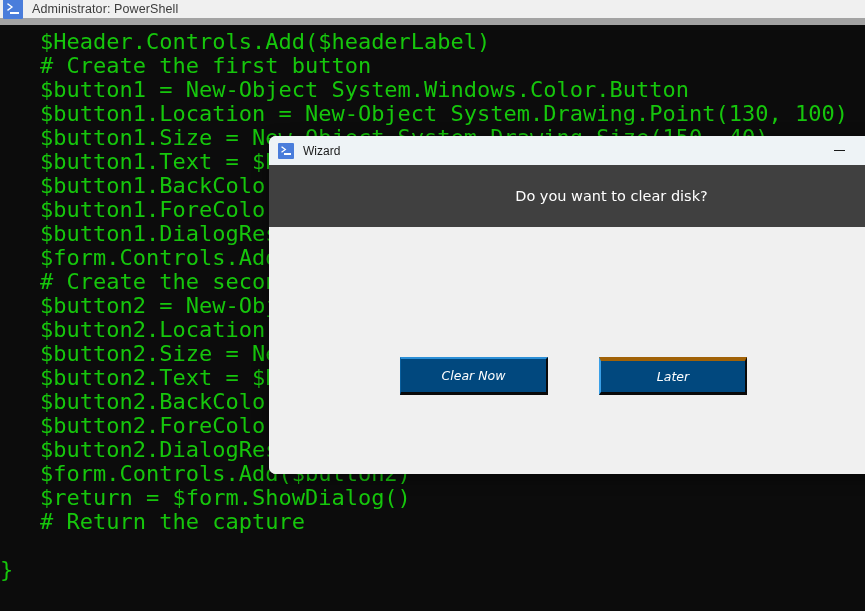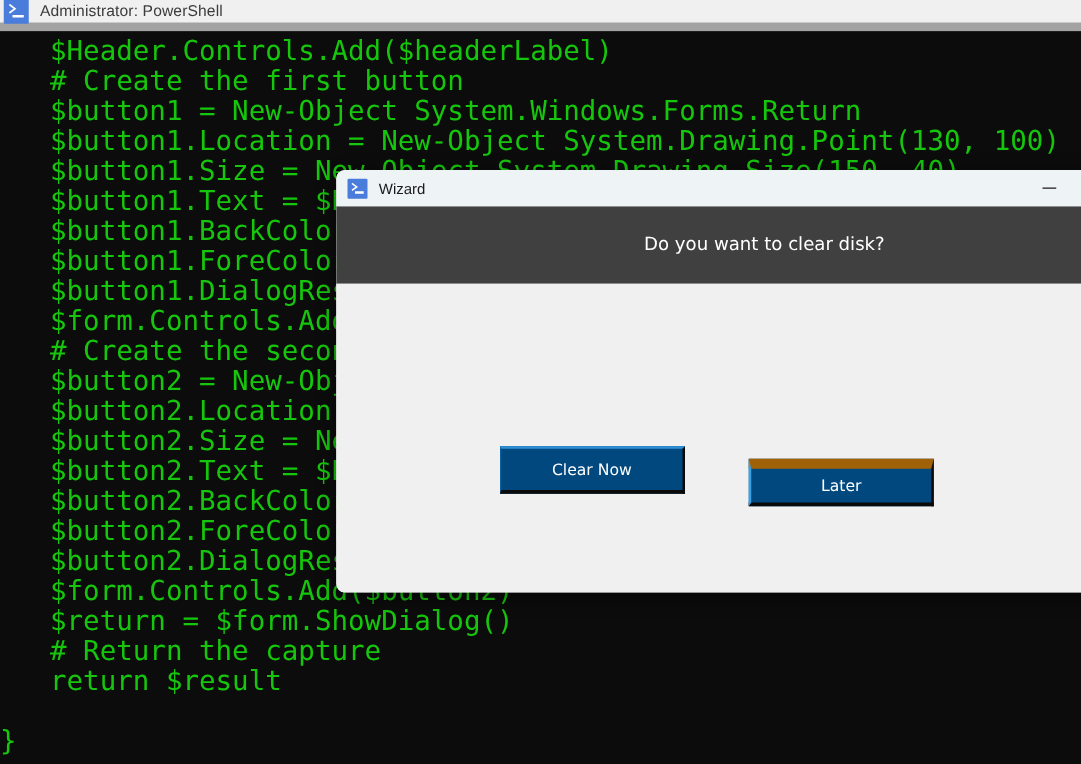--- a/index.html
+++ b/index.html
@@ -202,25 +202,26 @@
     font-size: 12.5px;
     display: flex;
     align-items: center;
     justify-content: center;
     cursor: default;
     border-top: 2px solid #2c8fd6;
     border-left: 1px solid #0a5f9e;
     border-right: 2px solid #0a0a0a;
     border-bottom: 3px solid #0a0a0a;
     white-space: nowrap;
+    font-style: italic;
   }
   #btn-clear-now { left: 131px; top: 130px; }
   #btn-later {
-    left: 330px; top: 140px;
-    border-top: 8px solid #a16207;
+    left: 330px; top: 130px;
+    border-top: 4px solid #a16207;
     border-left: 2px solid #3aa0e8;
   }
 </style>
 </head>
 <body>
 
 <div id="screen">
 
   <div id="ps-titlebar">
     <div id="ps-icon">
@@ -228,40 +229,39 @@
         <path d="M1 1 L5 4 L1 7" stroke="#ffffff" stroke-width="1.3" fill="none" stroke-linecap="square"></path>
       </svg>
       <div class="bar"></div>
     </div>
     <div id="ps-title-text">Administrator: PowerShell</div>
   </div>
 
   <div id="console">
       <div class="term-line">$Header.Controls.Add($headerLabel)</div>
       <div class="term-line"># Create the first button</div>
-      <div class="term-line">$button1 = New-Object System.Windows.Forms.Return</div>
+      <div class="term-line">$button1 = New-Object System.Windows.Color.Button</div>
       <div class="term-line">$button1.Location = New-Object System.Drawing.Point(130, 100)</div>
       <div class="term-line">$button1.Size = New-Object System.Drawing.Size(150, 40)</div>
       <div class="term-line">$button1.Text = $ButtonOneText</div>
       <div class="term-line">$button1.BackColor = [System.Drawing.Color]::FromArgb(0, 72, 126)</div>
       <div class="term-line">$button1.ForeColor = [System.Drawing.Color]::White</div>
       <div class="term-line">$button1.DialogResult = [System.Windows.Forms.DialogResult]::Yes</div>
       <div class="term-line">$form.Controls.Add($button1)</div>
       <div class="term-line"># Create the second button</div>
       <div class="term-line">$button2 = New-Object System.Windows.Forms.Button</div>
       <div class="term-line">$button2.Location = New-Object System.Drawing.Point(330, 200)</div>
       <div class="term-line">$button2.Size = New-Object System.Drawing.Size(150, 40)</div>
       <div class="term-line">$button2.Text = $ButtonTwoText</div>
       <div class="term-line">$button2.BackColor = [System.Drawing.Color]::FromArgb(0, 72, 126)</div>
       <div class="term-line">$button2.ForeColor = [System.Drawing.Color]::White</div>
       <div class="term-line">$button2.DialogResult = [System.Windows.Forms.DialogResult]::No</div>
       <div class="term-line">$form.Controls.Add($button2)</div>
       <div class="term-line">$return = $form.ShowDialog()</div>
       <div class="term-line"># Return the capture</div>
-      <div class="term-line">return $result</div>
       <div class="term-line"></div>
       <div class="term-line nopad">}</div>
     </div>
 
   <div id="wizard">
 
     <div id="wiz-titlebar">
       <div id="wiz-icon">
         <svg class="chev" viewBox="0 0 7 7">
           <path d="M1 1 L4.4 3.5 L1 6" stroke="#ffffff" stroke-width="1.2" fill="none" stroke-linecap="square"></path>

